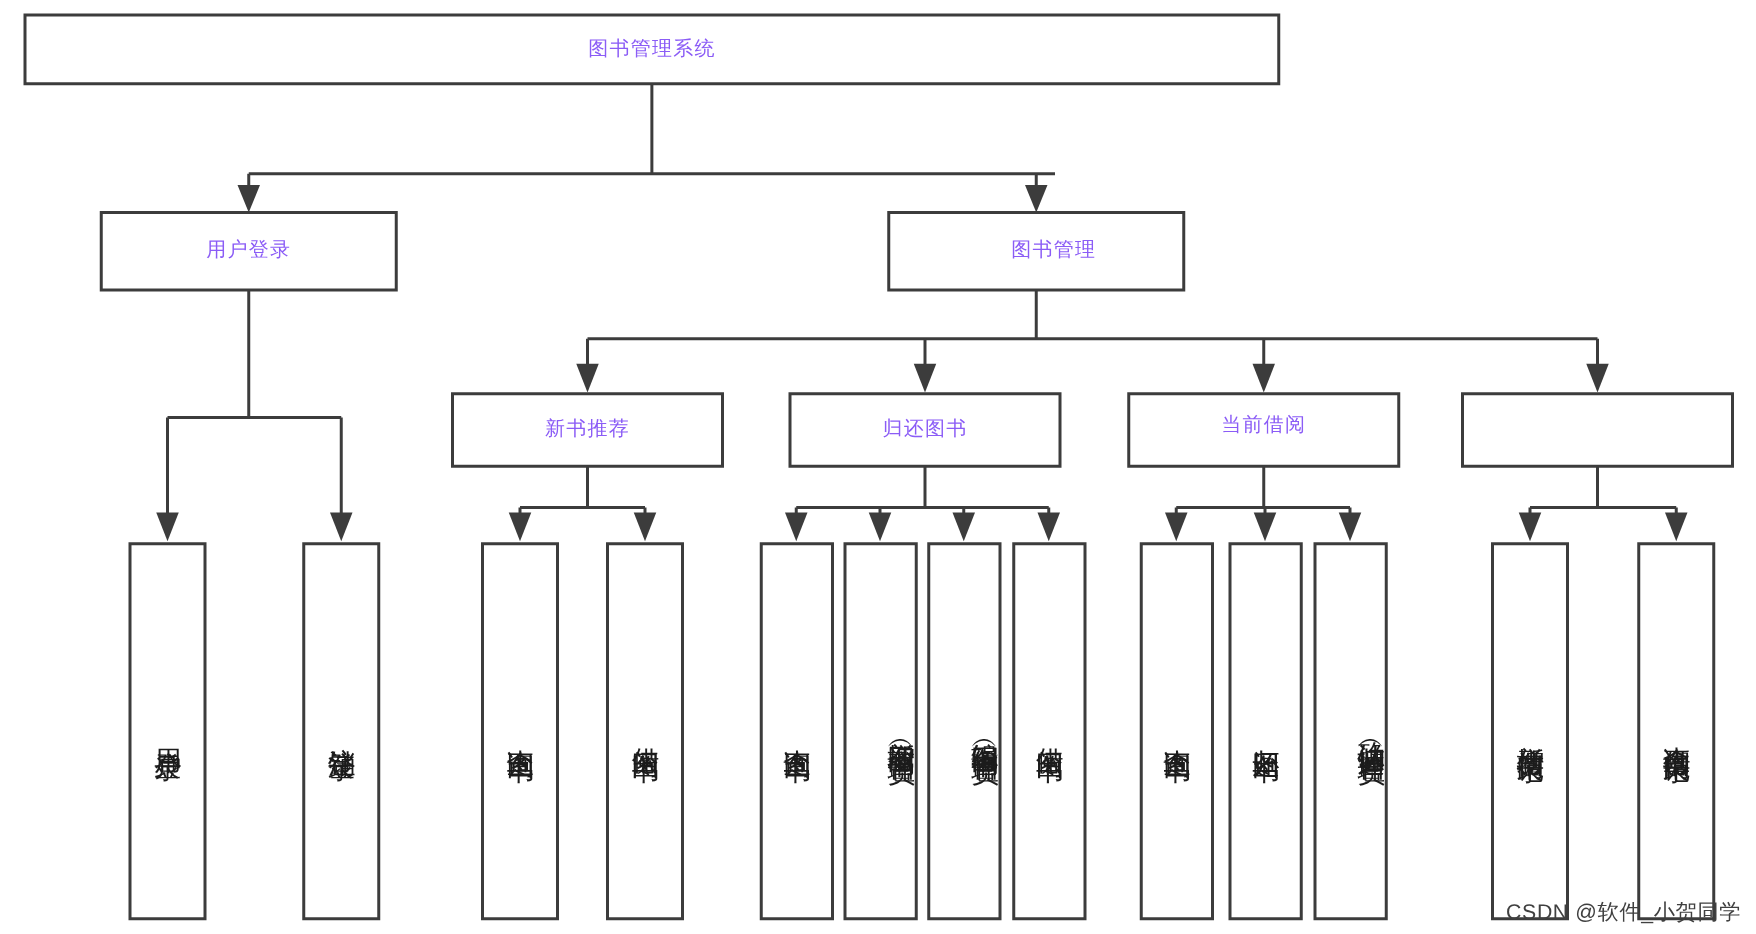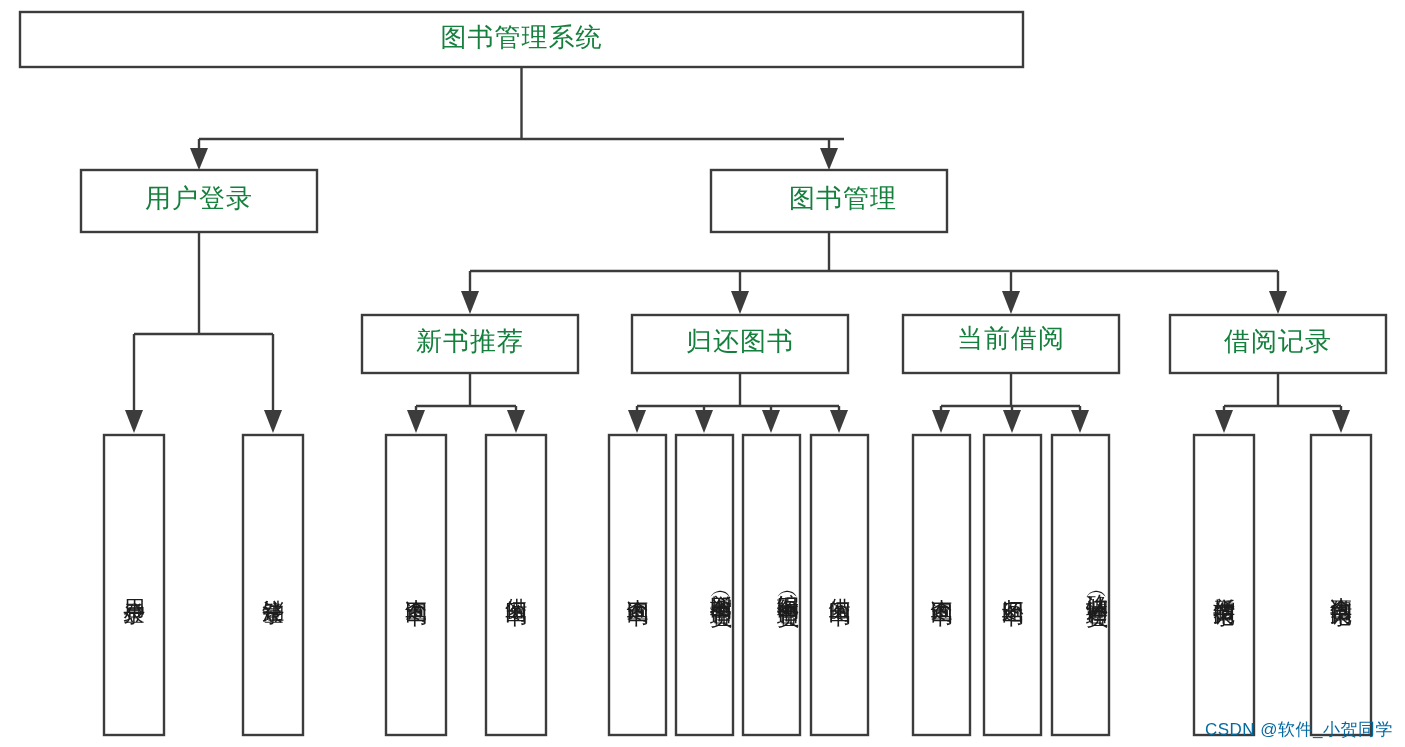--- a/index.html
+++ b/index.html
@@ -39,48 +39,47 @@
   }
   .arrow-head {
     fill: #3c3c3c;
     stroke: none;
   }
   .node-label-h {
     position: absolute;
     display: flex;
     align-items: center;
     justify-content: center;
-    color: #15803d;
-    font-size: 26px;
+    color: #8b5cf6;
+    font-size: 16px;
     letter-spacing: 1px;
     line-height: 1.2;
     white-space: nowrap;
     pointer-events: none;
-    font-family: Liberation Mono, monospace;
   }
   .node-label-v {
     position: absolute;
     display: flex;
     align-items: center;
     justify-content: center;
     color: #1c1c1c;
     font-size: 22px;
     line-height: 1.12;
     writing-mode: vertical-rl;
     text-orientation: upright;
     letter-spacing: 2px;
     white-space: nowrap;
     pointer-events: none;
   }
   .watermark {
     position: absolute;
     right: 12px;
     bottom: 6px;
     font-size: 17px;
-    color: #0369a1;
+    color: #404040;
     letter-spacing: 0.5px;
     white-space: nowrap;
     pointer-events: none;
   }
 </style>
 </head>
 <body>
 
 <div id="diagram-root">
 
@@ -186,21 +185,20 @@
   </svg>
 
   <div class="node-label-h" style="left:20px; top:12px; width:1003px; height:55px;">图书管理系统</div>
 
   <div class="node-label-h" style="left:81px; top:170px; width:236px; height:62px;">用户登录</div>
   <div class="node-label-h" style="left:711px; top:170px; width:264px; height:62px;">图书管理</div>
 
   <div class="node-label-h" style="left:362px; top:315px; width:216px; height:58px;text-align:right;">新书推荐</div>
   <div class="node-label-h" style="left:632px; top:315px; width:216px; height:58px;">归还图书</div>
   <div class="node-label-h" style="left:903px; top:312px; width:216px; height:58px;">当前借阅</div>
-  <div class="node-label-h" style="left:1170px; top:315px; width:216px; height:58px;">借阅记录</div>
 
   <div class="node-label-v" style="left:104px; top:435px; width:60px; height:300px;">用户登录</div>
   <div class="node-label-v" style="left:243px; top:435px; width:60px; height:300px;">注销登录</div>
   <div class="node-label-v" style="left:386px; top:435px; width:60px; height:300px;">查询图书</div>
   <div class="node-label-v" style="left:486px; top:435px; width:60px; height:300px;">借阅图书</div>
   <div class="node-label-v" style="left:609px; top:435px; width:57px; height:300px;">查询图书</div>
   <div class="node-label-v" style="left:676px; top:440px; width:57px; height:290px; align-items:flex-start;">新增图书（管理员）</div>
   <div class="node-label-v" style="left:743px; top:440px; width:57px; height:290px; align-items:flex-start;">编辑图书（管理员）</div>
   <div class="node-label-v" style="left:811px; top:435px; width:57px; height:300px;">借阅图书</div>
   <div class="node-label-v" style="left:913px; top:435px; width:57px; height:300px;">查询图书</div>

